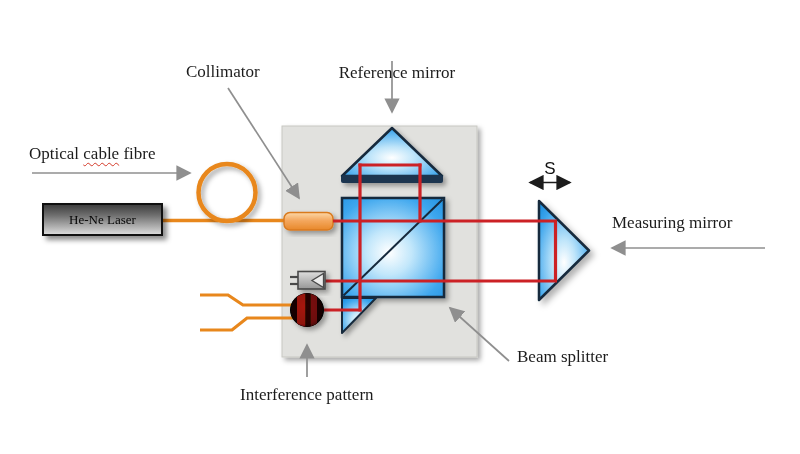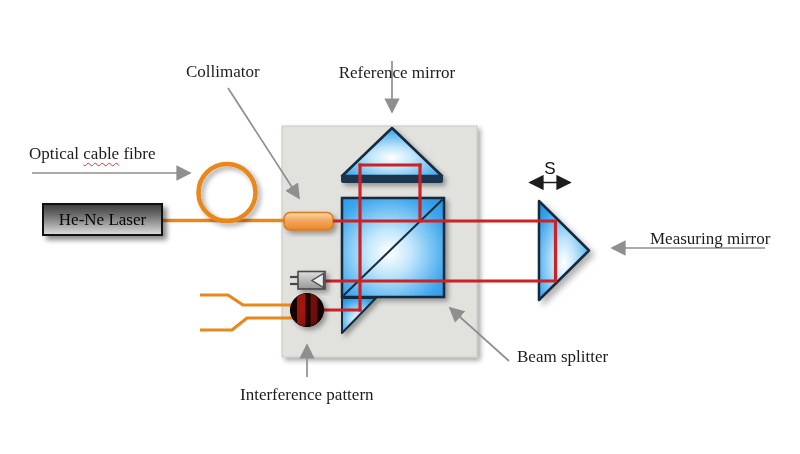--- a/index.html
+++ b/index.html
@@ -10,21 +10,21 @@
   .stage svg{position:absolute;left:0;top:0;}
   .lbl{position:absolute;font-size:17px;line-height:1.1;white-space:nowrap;color:#1c1c1c;}
   .lbl.center{transform:translateX(-50%);}
   .squiggle{text-decoration:underline wavy #d43a2a 1px;text-underline-offset:3px;}
   .laser-box{
     position:absolute;left:42px;top:203px;width:121px;height:33px;
     background:linear-gradient(#3f3f3f,#6e6e6e 35%,#c9c9c9 90%,#d8d8d8);
     border:2px solid #101010;box-sizing:border-box;
     box-shadow:4px 4px 5px rgba(0,0,0,0.45);
     display:flex;align-items:center;justify-content:center;
-    font-size:17px;color:#050505;
+    font-size:13px;color:#050505;
   }
   .s-label{
     position:absolute;left:538px;top:159px;width:24px;text-align:center;
     font-family:"Liberation Sans","DejaVu Sans",sans-serif;font-size:17px;color:#111;
   }
 </style>
 </head>
 <body>
 
 <div class="stage">
@@ -145,18 +145,18 @@
   <div class="lbl" style="left:186px;top:63px;">Collimator</div>
 
   <div class="lbl" style="left:29px;top:145px;"><span>Optical </span><span class="squiggle">cable</span><span> fibre</span></div>
 
   <div class="laser-box">
       <span>He-Ne Laser</span>
     </div>
 
   <div class="s-label">S</div>
 
-  <div class="lbl" style="left:650px;top:214px;margin-top:16px;">Measuring mirror</div>
+  <div class="lbl" style="left:612px;top:214px;">Measuring mirror</div>
 
   <div class="lbl" style="left:517px;top:348px;">Beam splitter</div>
 
   <div class="lbl" style="left:240px;top:386px;">Interference pattern</div>
 </div>
 
 </body></html>

